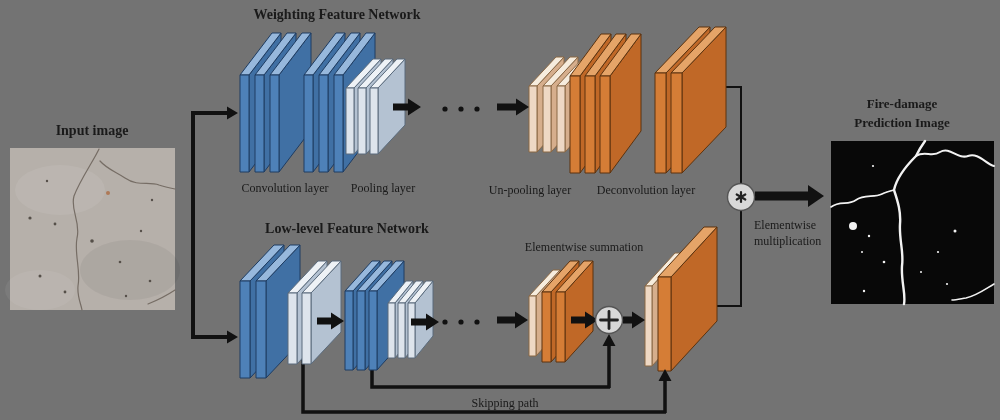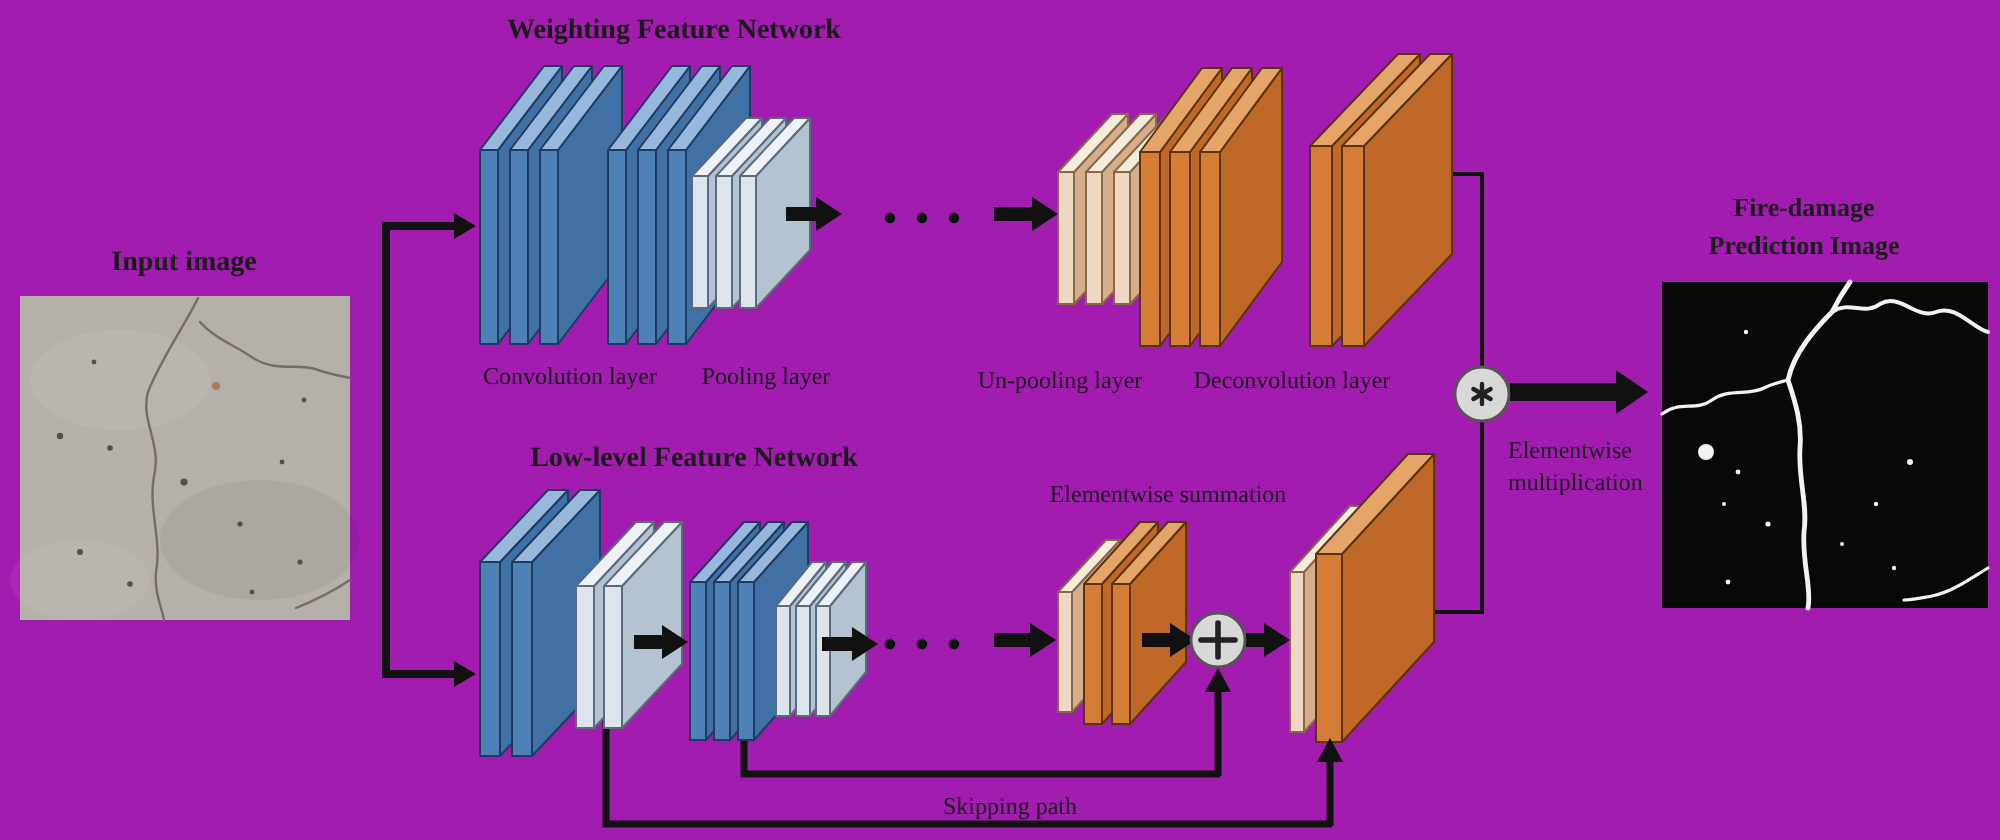--- a/index.html
+++ b/index.html
@@ -1,16 +1,16 @@
 <!DOCTYPE html>
 <html><head>
 <meta charset="utf-8">
 <style>
   html,body{margin:0;padding:0;background:#ffffff;}
-  .stage{width:1000px;height:420px;position:relative;background:#a21caf;overflow:hidden;}
+  .stage{width:1000px;height:420px;position:relative;background:#737373;overflow:hidden;}
   svg{display:block;}
   text{font-family:"Liberation Serif","DejaVu Serif",serif;fill:#1a1a1a;}
   .net-title{font-weight:bold;font-size:14px;}
   .img-title{font-weight:bold;font-size:13px;}
   .layer-label{font-size:12px;}
   .op-label{font-size:12px;}
 </style>
 </head>
 <body>
 

